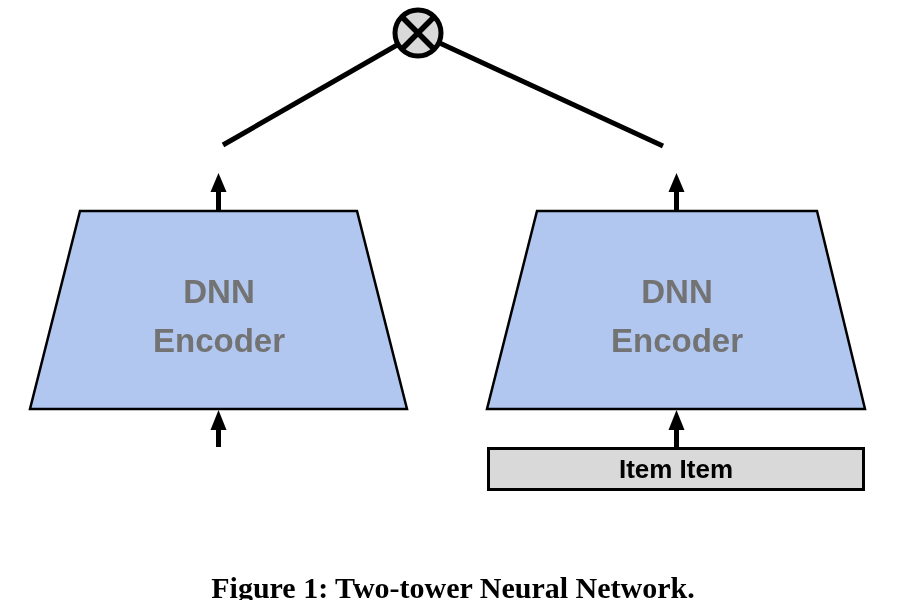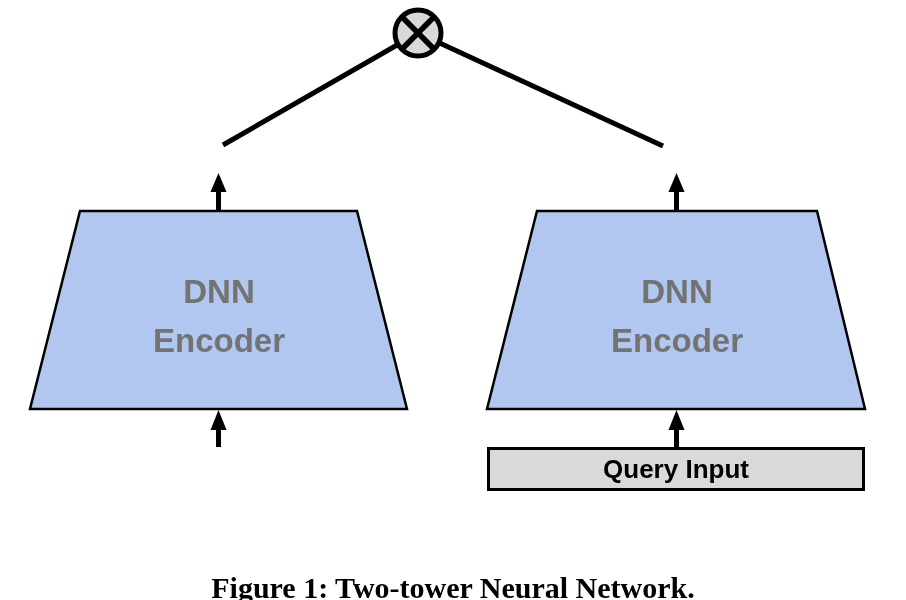--- a/index.html
+++ b/index.html
@@ -117,17 +117,17 @@
 
   <div class="encoder-label left">
     <div>DNN</div>
     <div>Encoder</div>
   </div>
   <div class="encoder-label right">
     <div>DNN</div>
     <div>Encoder</div>
   </div>
 
-  <div class="gray-box input-box right">Query Input</div>
+  <div class="gray-box input-box right">Item Item</div>
 
   <div class="caption">Figure 1: Two-tower Neural Network.</div>
 
 </div>
 
 </body></html>

